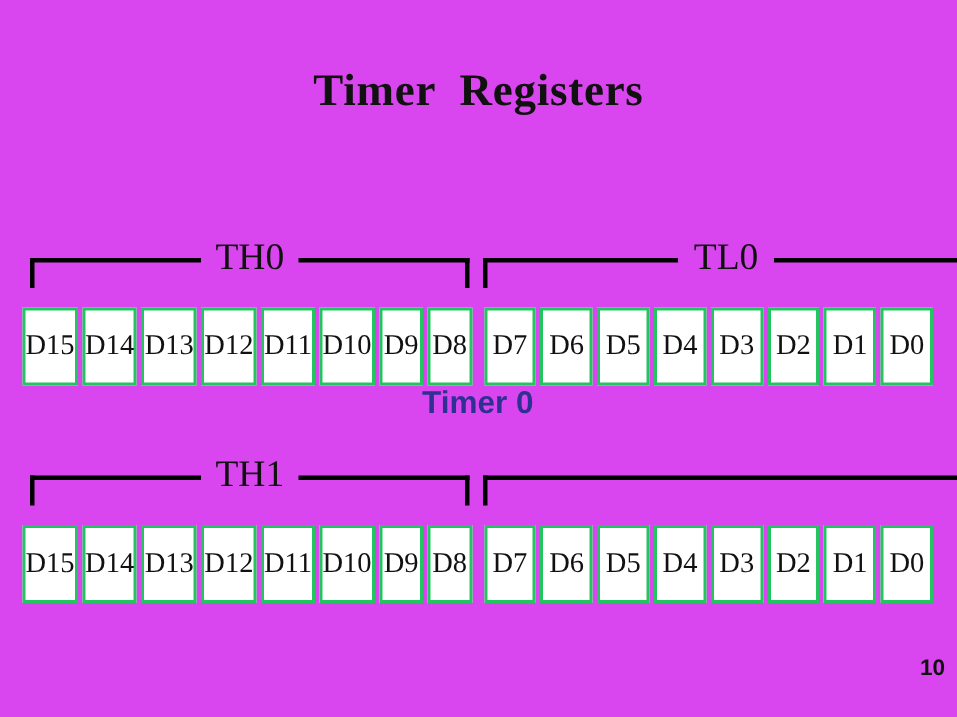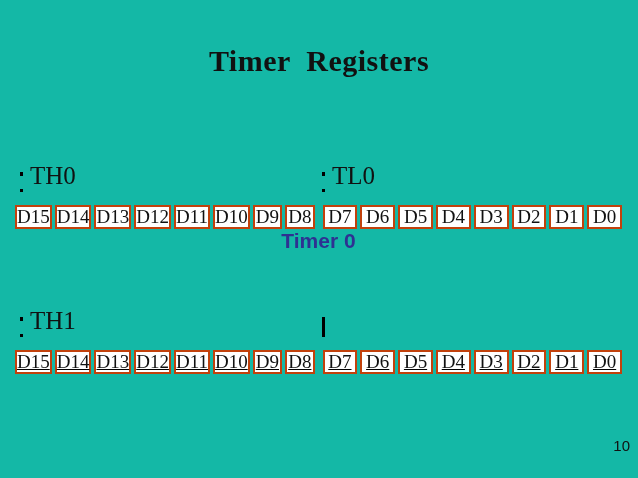--- a/index.html
+++ b/index.html
@@ -1,20 +1,20 @@
 <!DOCTYPE html>
 <html><head>
 <meta charset="utf-8">
 <style>
   html, body { margin: 0; padding: 0; background: #888; }
   .slide {
     position: relative;
     width: 638px;
     height: 478px;
-    background: #14b8a6;
+    background: #d946ef;
     overflow: hidden;
     font-family: "Liberation Serif", "DejaVu Serif", serif;
   }
   .slide-title {
     position: absolute;
     top: 44px;
     left: 0;
     width: 100%;
     text-align: center;
     font-family: "Liberation Serif", "DejaVu Serif", serif;
@@ -23,32 +23,31 @@
     color: #111111;
     letter-spacing: 0.5px;
     white-space: pre;
   }
   .register-block {
     position: absolute;
     left: 15px;
     width: 607px;
   }
   .reg-0 { top: 172px; }
-  .reg-1 { top: 317px; text-decoration: underline; }
+  .reg-1 { top: 317px; }
   .brackets-row {
     position: relative;
     height: 20px;
   }
   .bracket {
     position: absolute;
     top: 0;
     height: 20px;
     display: flex;
     align-items: flex-start;
-    flex-direction: column;
   }
   .bracket-high { left: 5px;  width: 293px; }
   .bracket-low  { left: 307px; width: 324px; }
   .bracket-line {
     flex: 1;
     height: 17px;
     border-top: 3px solid #000000;
   }
   .bracket-line.tick-left  { border-left: 3px solid #000000; }
   .bracket-line.tick-right { border-right: 3px solid #000000; }
@@ -66,23 +65,23 @@
     gap: 8px;
     margin-top: 13px;
   }
   .byte-group {
     display: flex;
     gap: 3px;
     flex: 1;
   }
   .bit-cell {
     flex: 1;
-    height: 24px;
+    height: 52px;
     box-sizing: border-box;
-    border: 2px solid #c2410c;
+    border: 2px solid #22c55e;
     background: #ffffff;
     display: flex;
     align-items: center;
     justify-content: center;
     font-family: "Liberation Serif", "DejaVu Serif", serif;
     font-size: 19px;
     color: #111111;
     white-space: nowrap;
   }
   .register-caption {
@@ -92,20 +91,21 @@
     font-size: 21px;
     color: #2e3192;
   }
   .page-number {
     position: absolute;
     top: 437px;
     right: 8px;
     font-family: "Liberation Sans", "DejaVu Sans", sans-serif;
     font-size: 15px;
     color: #111111;
+    font-weight: bold;
   }
 </style>
 </head>
 <body>
 
 <div class="slide">
 
   <div class="slide-title">Timer  Registers</div>
 
   <div class="register-block reg-0">

